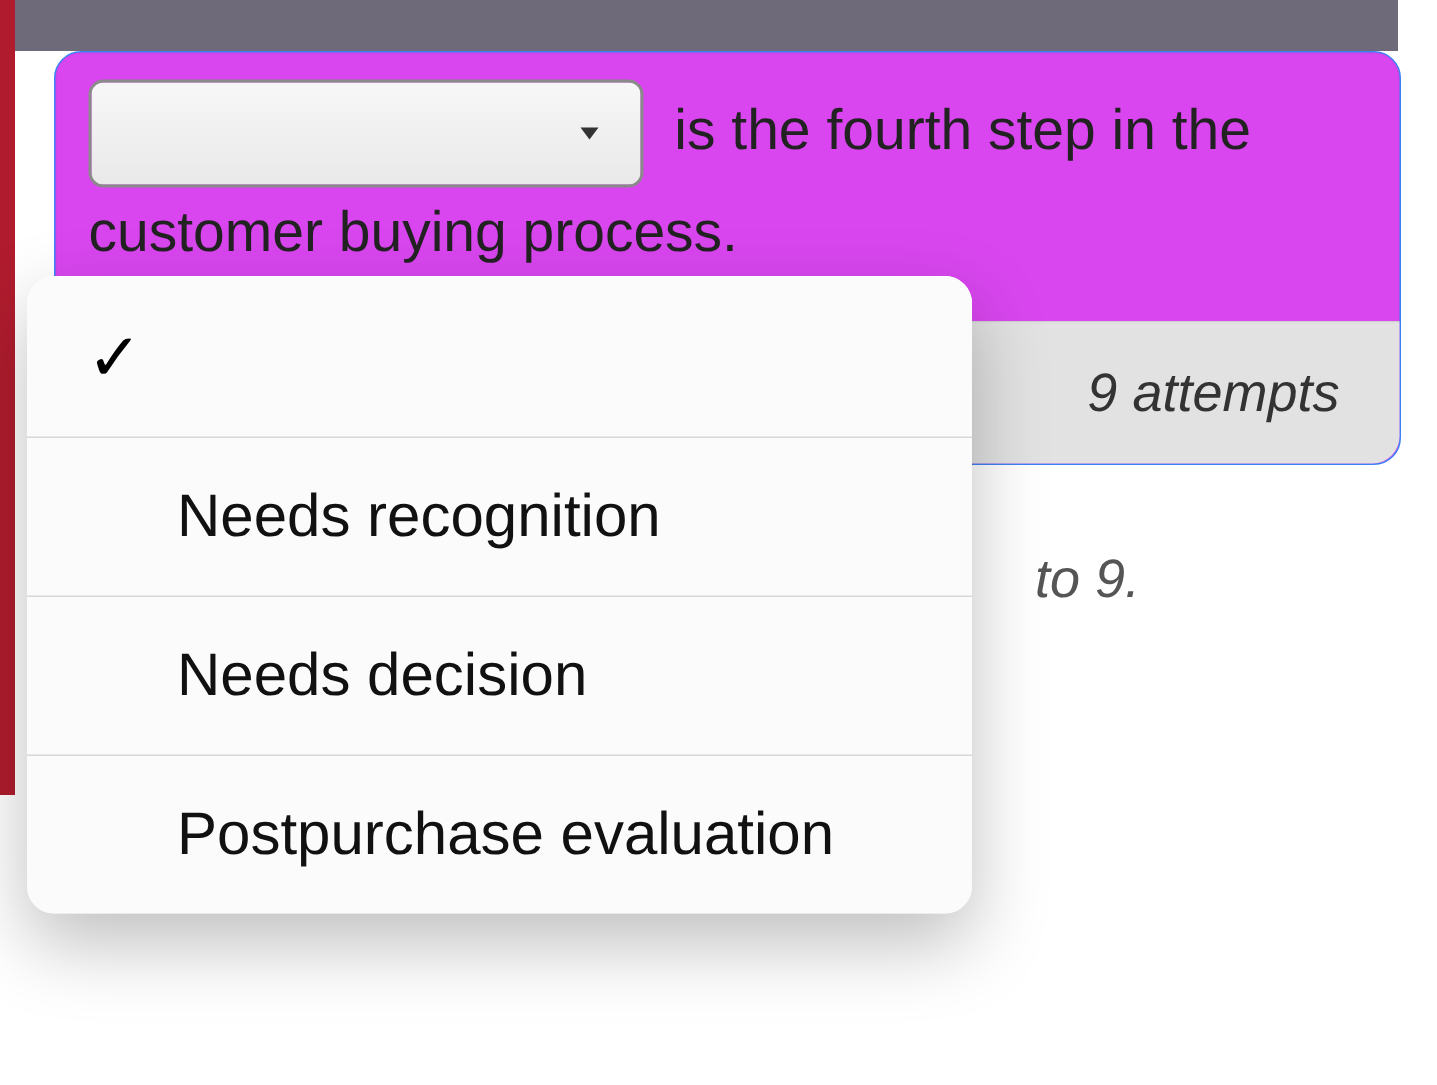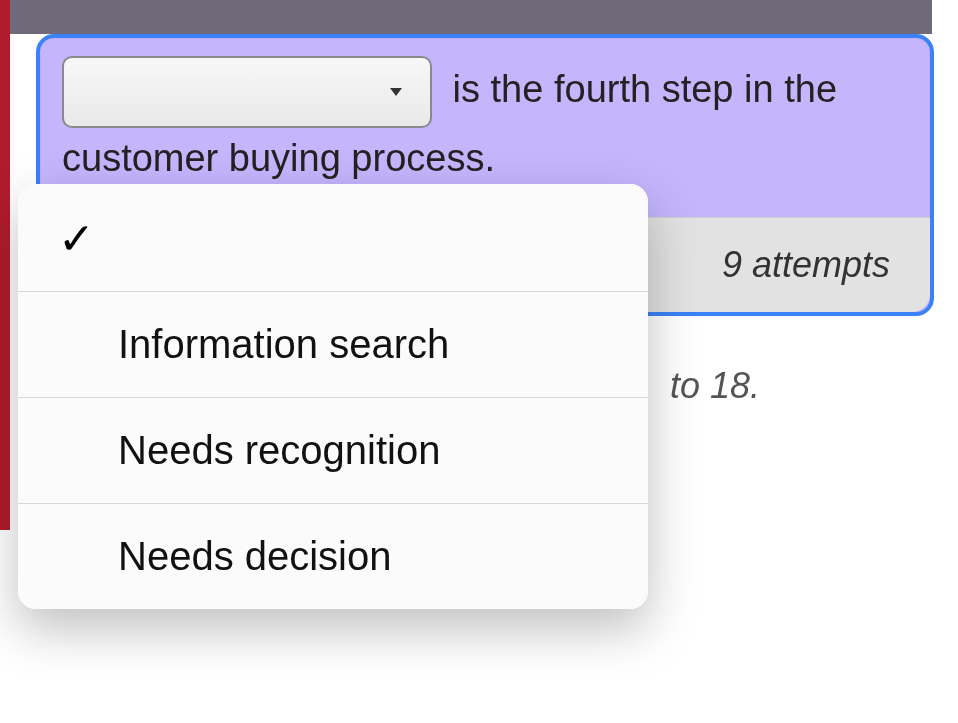--- a/index.html
+++ b/index.html
@@ -29,22 +29,22 @@
     top: 0;
     right: 26px;
     height: 34px;
     background: #6e6a7a;
   }
   .question-card {
     position: absolute;
     left: 36px;
     top: 34px;
     width: 898px;
-    background: #c4b5fd;
-    border: 4px solid #3b82f6;
+    background: #d946ef;
+    border: 1px solid #3b82f6;
     border-radius: 18px;
     box-shadow: inset 0 0 0 1px rgba(0,0,0,0.03);
   }
   .question-body {
     padding: 18px 22px 28px 22px;
     font-size: 38px;
     line-height: 1.6;
     color: #222;
   }
   .dropdown-trigger {
@@ -136,30 +136,30 @@
     <span class="dropdown-trigger">
       <span class="dropdown-caret"></span>
     </span><span> is the fourth step in the customer buying process.</span>
   </div>
   <div class="question-footer">
     <span>9 attempts</span>
   </div>
 </div>
 
 <div class="hint-text">
-  <span>to 18.</span>
+  <span>to 9.</span>
 </div>
 
 <div class="dropdown-menu">
   <div class="menu-item selected empty">
     <span class="check">✓</span>
     <span></span>
   </div>
   <div class="menu-item">
-    <span>Information search</span>
-  </div>
-  <div class="menu-item">
     <span>Needs recognition</span>
   </div>
   <div class="menu-item">
     <span>Needs decision</span>
   </div>
+  <div class="menu-item">
+    <span>Postpurchase evaluation</span>
+  </div>
 </div>
 
 </body></html>

